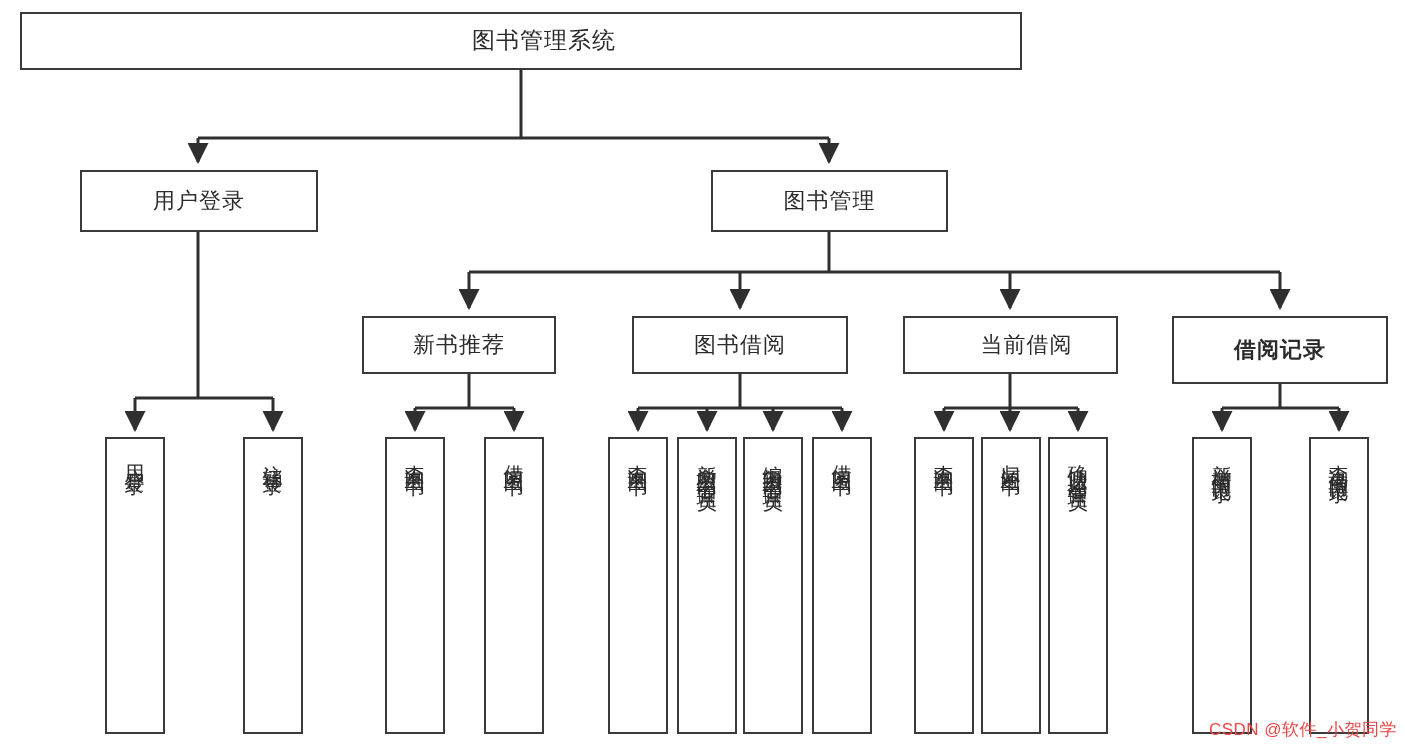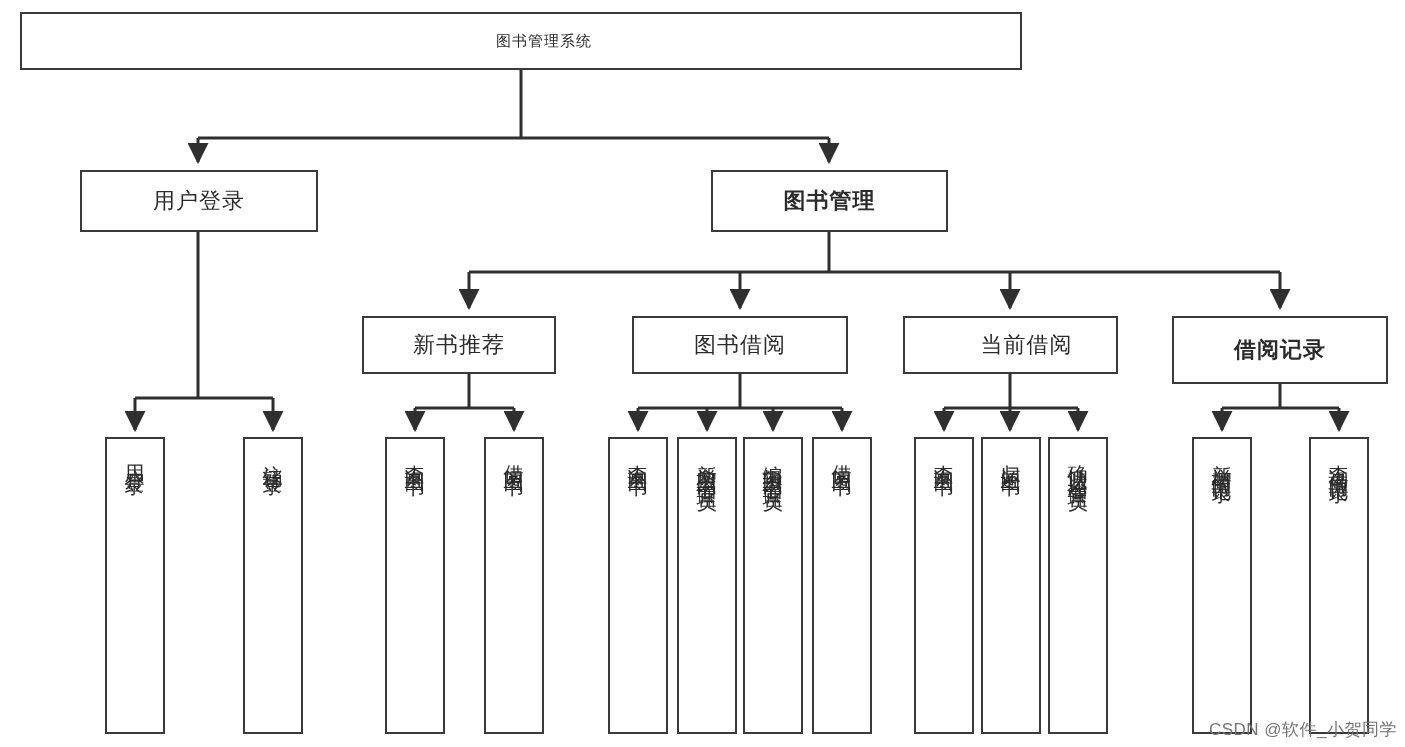--- a/index.html
+++ b/index.html
@@ -21,38 +21,38 @@
     color:#2b2b2b;
   }
   .node .label{display:block;line-height:1.12;}
 
   
   .node.h .label{
     writing-mode:horizontal-tb;
     font-size:22px;
     letter-spacing:1px;
   }
-  .node.root .label{font-size:15px;margin-left:46px;}
+  .node.root .label{font-size:23px;margin-left:46px;}
 
   
   .node.v{align-items:flex-start;padding-top:10px;}
   .node.v .label{
     writing-mode:vertical-rl;
     text-orientation:upright;
     font-size:20px;
     letter-spacing:4px;
     line-height:1;
     white-space:nowrap;
   }
 
   .watermark{
     position:absolute;
     right:8px;bottom:6px;
     font-size:17px;
-    color:#737373;
+    color:#ef4444;
     letter-spacing:0.5px;
     white-space:nowrap;
     user-select:none;
   }
 </style>
 </head>
 <body>
 
 <div id="stage">
 
@@ -106,21 +106,21 @@
     </g>
   </svg>
 
   <div class="node h root" style="left:20px;top:12px;width:1002px;height:58px;">
     <span class="label">图书管理系统</span>
   </div>
 
   <div class="node h" style="left:80px;top:170px;width:238px;height:62px;">
     <span class="label">用户登录</span>
   </div>
-  <div class="node h" style="left:711px;top:170px;width:237px;height:62px;font-weight:bold;">
+  <div class="node h" style="left:711px;top:170px;width:237px;height:62px;">
     <span class="label">图书管理</span>
   </div>
 
   <div class="node h" style="left:362px;top:316px;width:194px;height:58px;">
     <span class="label">新书推荐</span>
   </div>
   <div class="node h" style="left:632px;top:316px;width:216px;height:58px;align-items:center;">
     <span class="label">图书借阅</span>
   </div>
   <div class="node h" style="left:903px;top:316px;width:215px;height:58px;padding-left:32px;">

